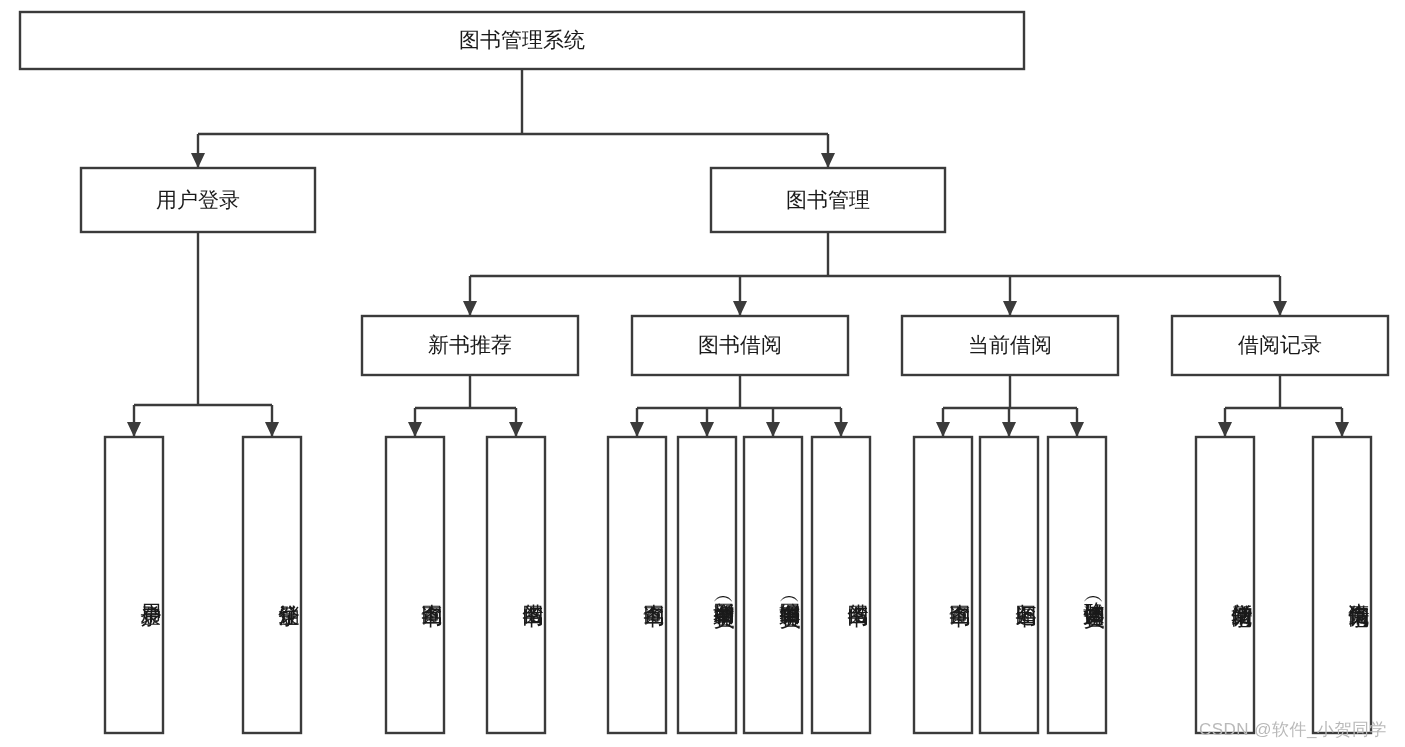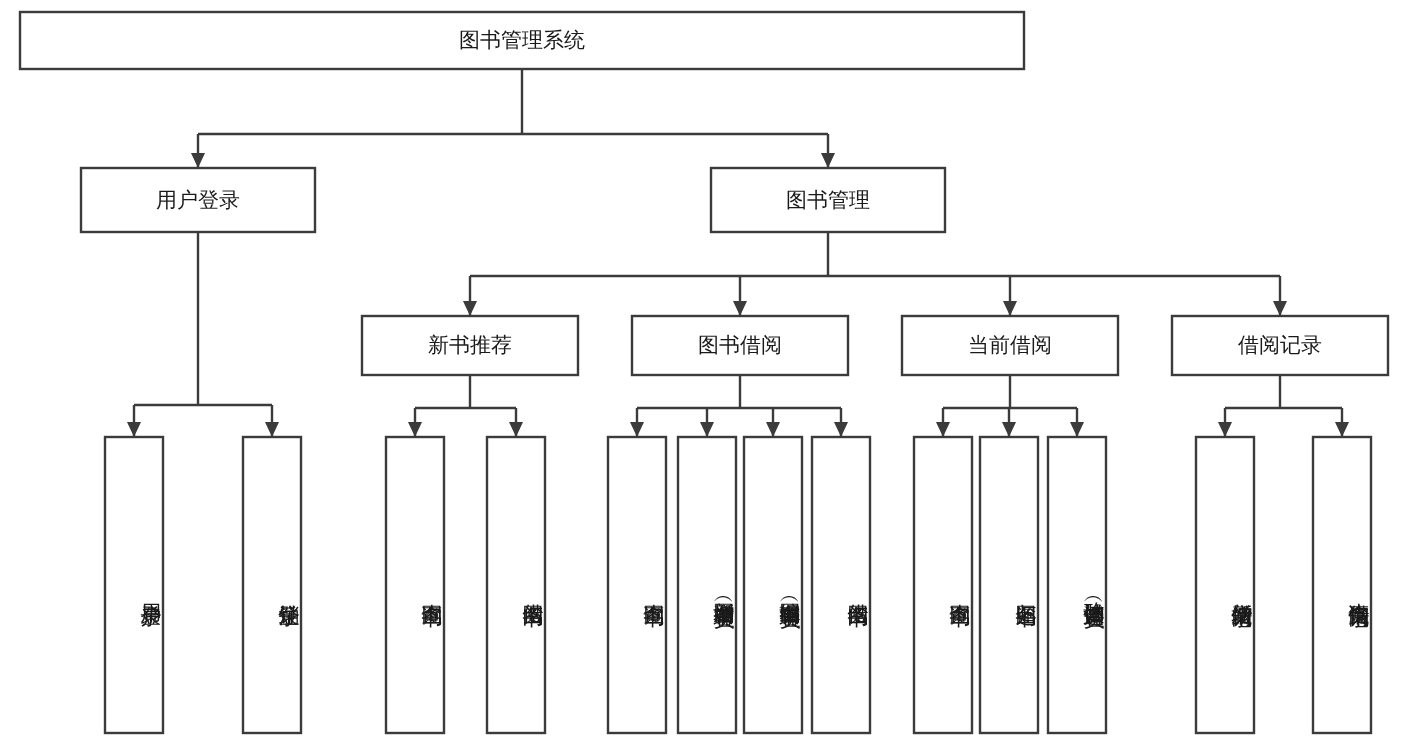--- a/index.html
+++ b/index.html
@@ -174,14 +174,15 @@
       <div class="leaf-label-holder" style="left: 678px; top: 451px; width: 58px; height: 276px;">新增图书（管理员）</div>
       <div class="leaf-label-holder" style="left: 744px; top: 451px; width: 58px; height: 276px;">编辑图书（管理员）</div>
       <div class="leaf-label-holder" style="left: 812px; top: 451px; width: 58px; height: 276px;">借阅图书</div>
       <div class="leaf-label-holder" style="left: 914px; top: 451px; width: 58px; height: 276px;">查询图书</div>
       <div class="leaf-label-holder" style="left: 980px; top: 451px; width: 58px; height: 276px;">归还图书</div>
       <div class="leaf-label-holder" style="left: 1048px; top: 451px; width: 58px; height: 276px;">确认归还（管理员）</div>
       <div class="leaf-label-holder" style="left: 1196px; top: 451px; width: 58px; height: 276px;">新增借阅记录</div>
       <div class="leaf-label-holder" style="left: 1313px; top: 451px; width: 58px; height: 276px;">查询借阅记录</div>
     </div>
 
+  <div class="watermark">CSDN @软件_小贺同学</div>
 
 </div>
 
 </body></html>

